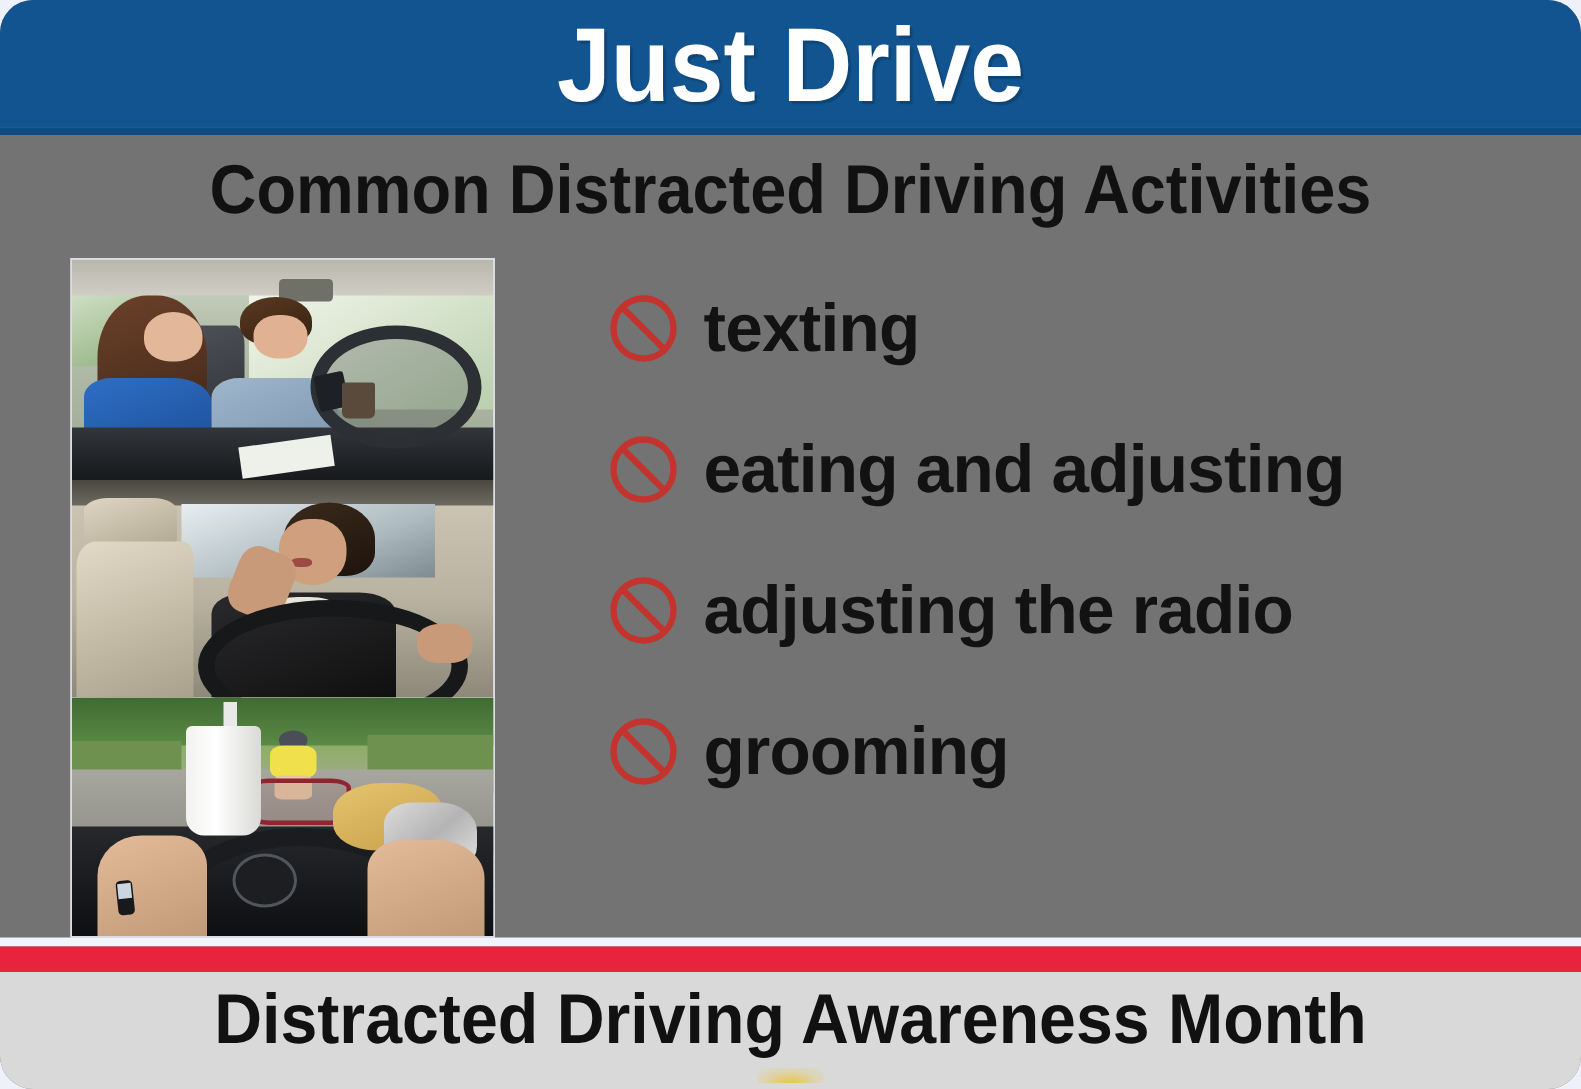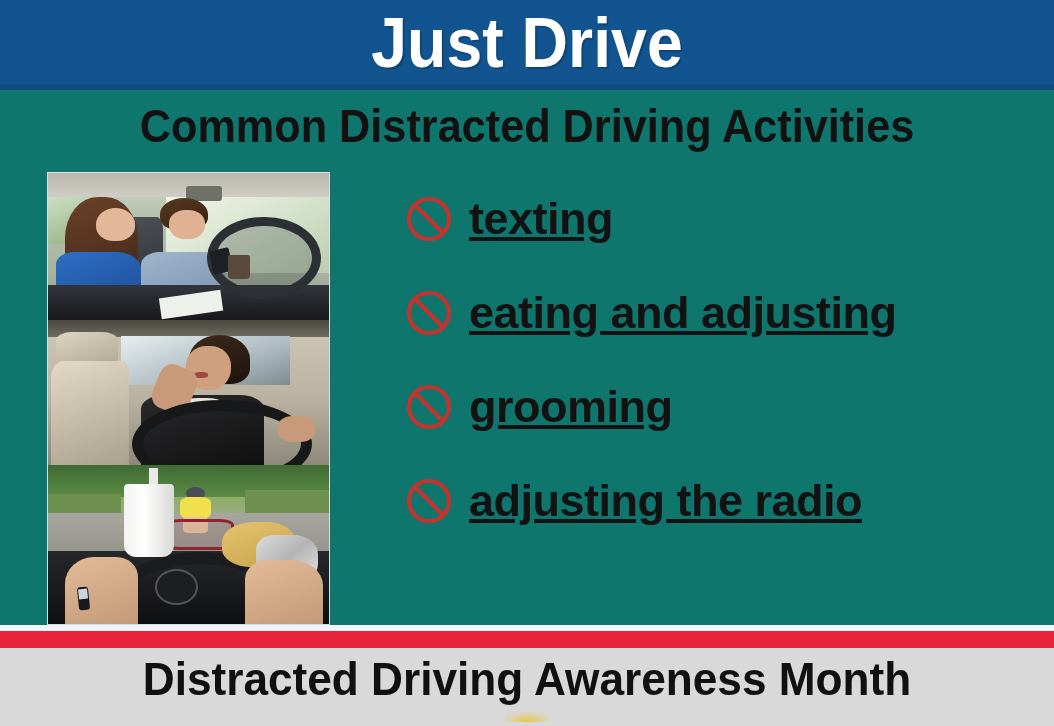--- a/index.html
+++ b/index.html
@@ -11,22 +11,23 @@
     height: 726px;
     overflow: hidden;
     font-family: "Liberation Sans", sans-serif;
     background: #eef1fa;
   }
 
   .poster {
     position: relative;
     width: 1054px;
     height: 726px;
-    background: #0f766e;
+    background: #737373;
     overflow: hidden;
+    border-radius: 22px;
   }
 
   
   .header-bar {
     position: absolute;
     left: 0;
     top: 0;
     width: 1054px;
     height: 85px;
     background: #12548f;
@@ -344,21 +345,20 @@
   }
   .no-icon svg { display: block; }
   .item-label {
     font-family: "Liberation Sans", sans-serif;
     font-weight: bold;
     font-size: 45px;
     line-height: 50px;
     color: #121212;
     letter-spacing: -0.5px;
     white-space: nowrap;
-    text-decoration: underline;
   }
 
   
   .footer-gap {
     position: absolute;
     left: 0;
     top: 625px;
     width: 1054px;
     height: 6px;
     background: #f2f4fb;
@@ -503,31 +503,31 @@
       <span class="item-label">eating and adjusting</span>
     </div>
 
     <div class="list-item">
       <span class="no-icon">
         <svg width="48" height="48" viewBox="0 0 48 48">
           <circle cx="24" cy="24" r="20" fill="none" stroke="#c4342f" stroke-width="4.2"></circle>
           <line x1="10.5" y1="10.5" x2="37.5" y2="37.5" stroke="#c4342f" stroke-width="4.2"></line>
         </svg>
       </span>
-      <span class="item-label">grooming</span>
+      <span class="item-label">adjusting the radio</span>
     </div>
 
     <div class="list-item">
       <span class="no-icon">
         <svg width="48" height="48" viewBox="0 0 48 48">
           <circle cx="24" cy="24" r="20" fill="none" stroke="#c4342f" stroke-width="4.2"></circle>
           <line x1="10.5" y1="10.5" x2="37.5" y2="37.5" stroke="#c4342f" stroke-width="4.2"></line>
         </svg>
       </span>
-      <span class="item-label">adjusting the radio</span>
+      <span class="item-label">grooming</span>
     </div>
 
   </div>
 
   <div class="footer-gap"></div>
   <div class="footer-rule"></div>
   <div class="footer-band"></div>
   <div class="footer-text">Distracted Driving Awareness Month</div>
   <div class="footer-mark"></div>
 

